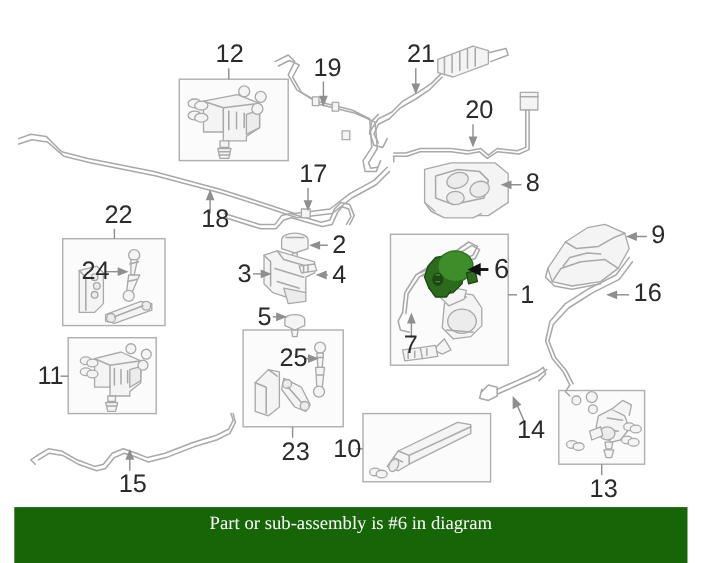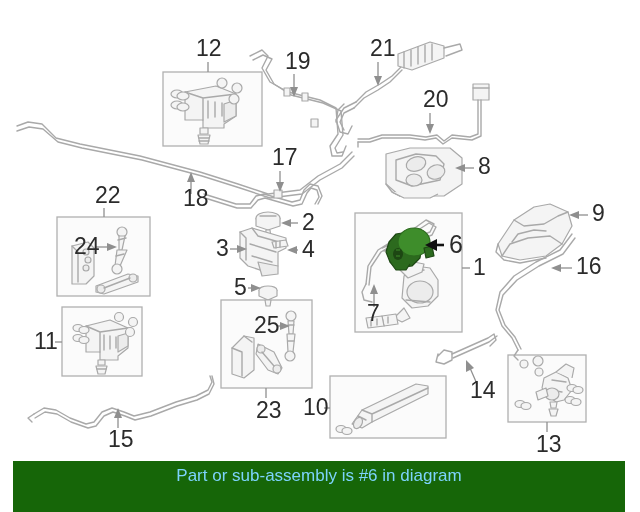--- a/index.html
+++ b/index.html
@@ -91,22 +91,22 @@
     height: 55px;
     background: #166608;
     box-sizing: border-box;
     display: flex;
     flex-direction: column;
     align-items: center;
     justify-content: flex-start;
     padding-top: 3px;
   }
   #footer-banner .banner-line {
-    color: #7dd3fc;
-    font-family: Liberation Sans, sans-serif;
+    color: #ffffff;
+    font-family: Liberation Serif, serif;
     font-size: 17px;
     line-height: 23px;
     white-space: nowrap;
     text-align: center;
   }
 </style>
 </head>
 <body>
 
 <div id="diagram-root">

